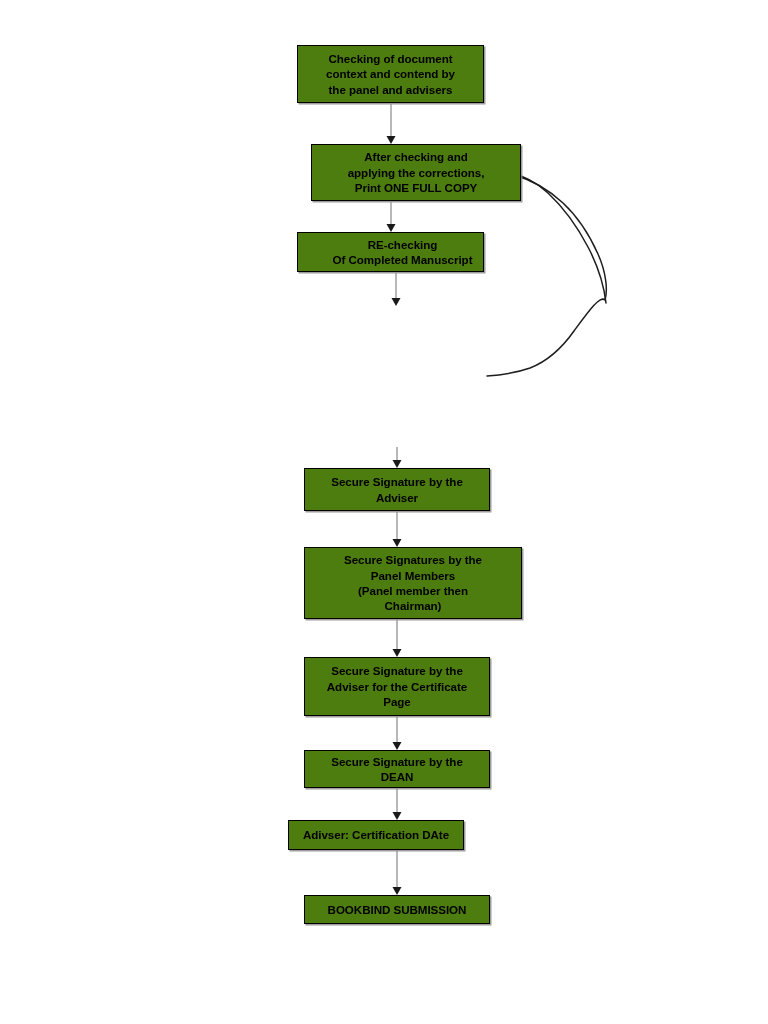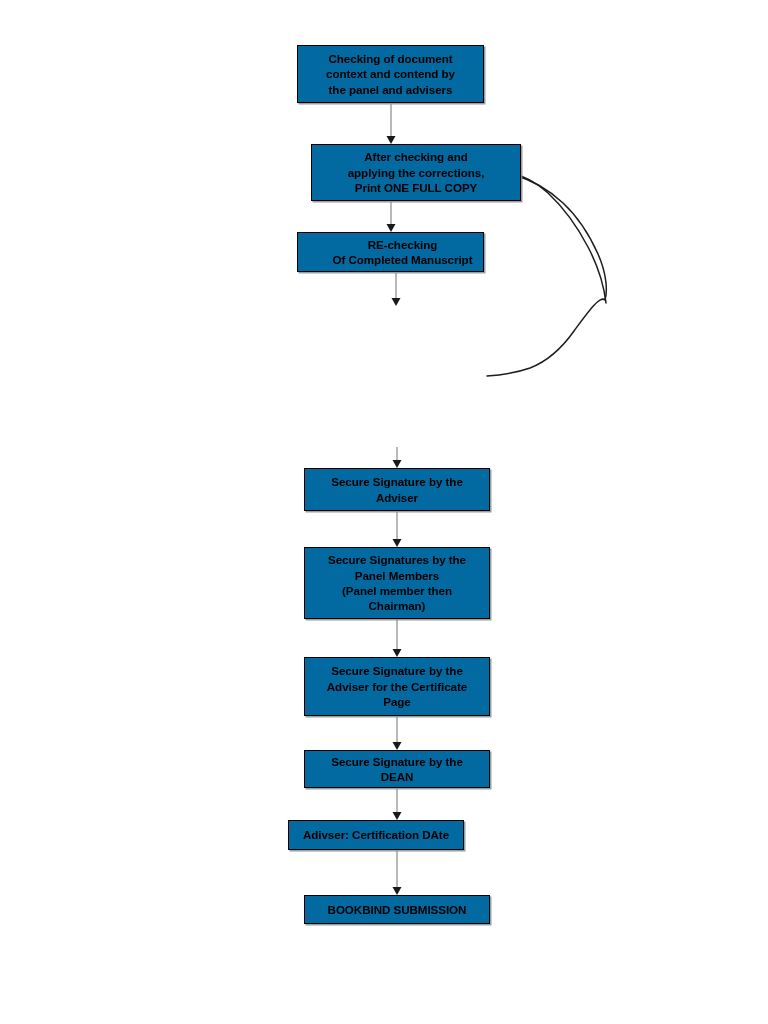--- a/index.html
+++ b/index.html
@@ -19,21 +19,21 @@
     position: absolute;
     left: 0;
     top: 0;
     width: 768px;
     height: 1024px;
   }
   .node {
     position: absolute;
     box-sizing: border-box;
     border: 1.6px solid #000000;
-    background: #0369a1;
+    background: #4d7c0f;
     display: flex;
     align-items: center;
     justify-content: center;
     text-align: center;
     color: #000000;
     font-weight: bold;
     font-size: 11.6px;
     line-height: 1.33;
     letter-spacing: -0.05px;
     box-shadow: 1.5px 1.5px 0 0 rgba(140,140,140,0.85);
@@ -155,21 +155,21 @@
 Print ONE FULL COPY</span>
       </div>
       <div class="node" style="left: 297px; top: 232px; width: 187px; height: 40px; padding-left: 24px;">
         <span class="label">RE-checking
 Of Completed Manuscript</span>
       </div>
       <div class="node" style="left: 304px; top: 468px; width: 186px; height: 43px;">
         <span class="label">Secure Signature by the
 Adviser</span>
       </div>
-      <div class="node" style="left: 304px; top: 547px; width: 186px; height: 72px;">
+      <div class="node" style="left: 304px; top: 547px; width: 218px; height: 72px;">
         <span class="label">Secure Signatures by the
 Panel Members
 (Panel member then
 Chairman)</span>
       </div>
       <div class="node" style="left: 304px; top: 657px; width: 186px; height: 59px;">
         <span class="label">Secure Signature by the
 Adviser for the Certificate
 Page</span>
       </div>

